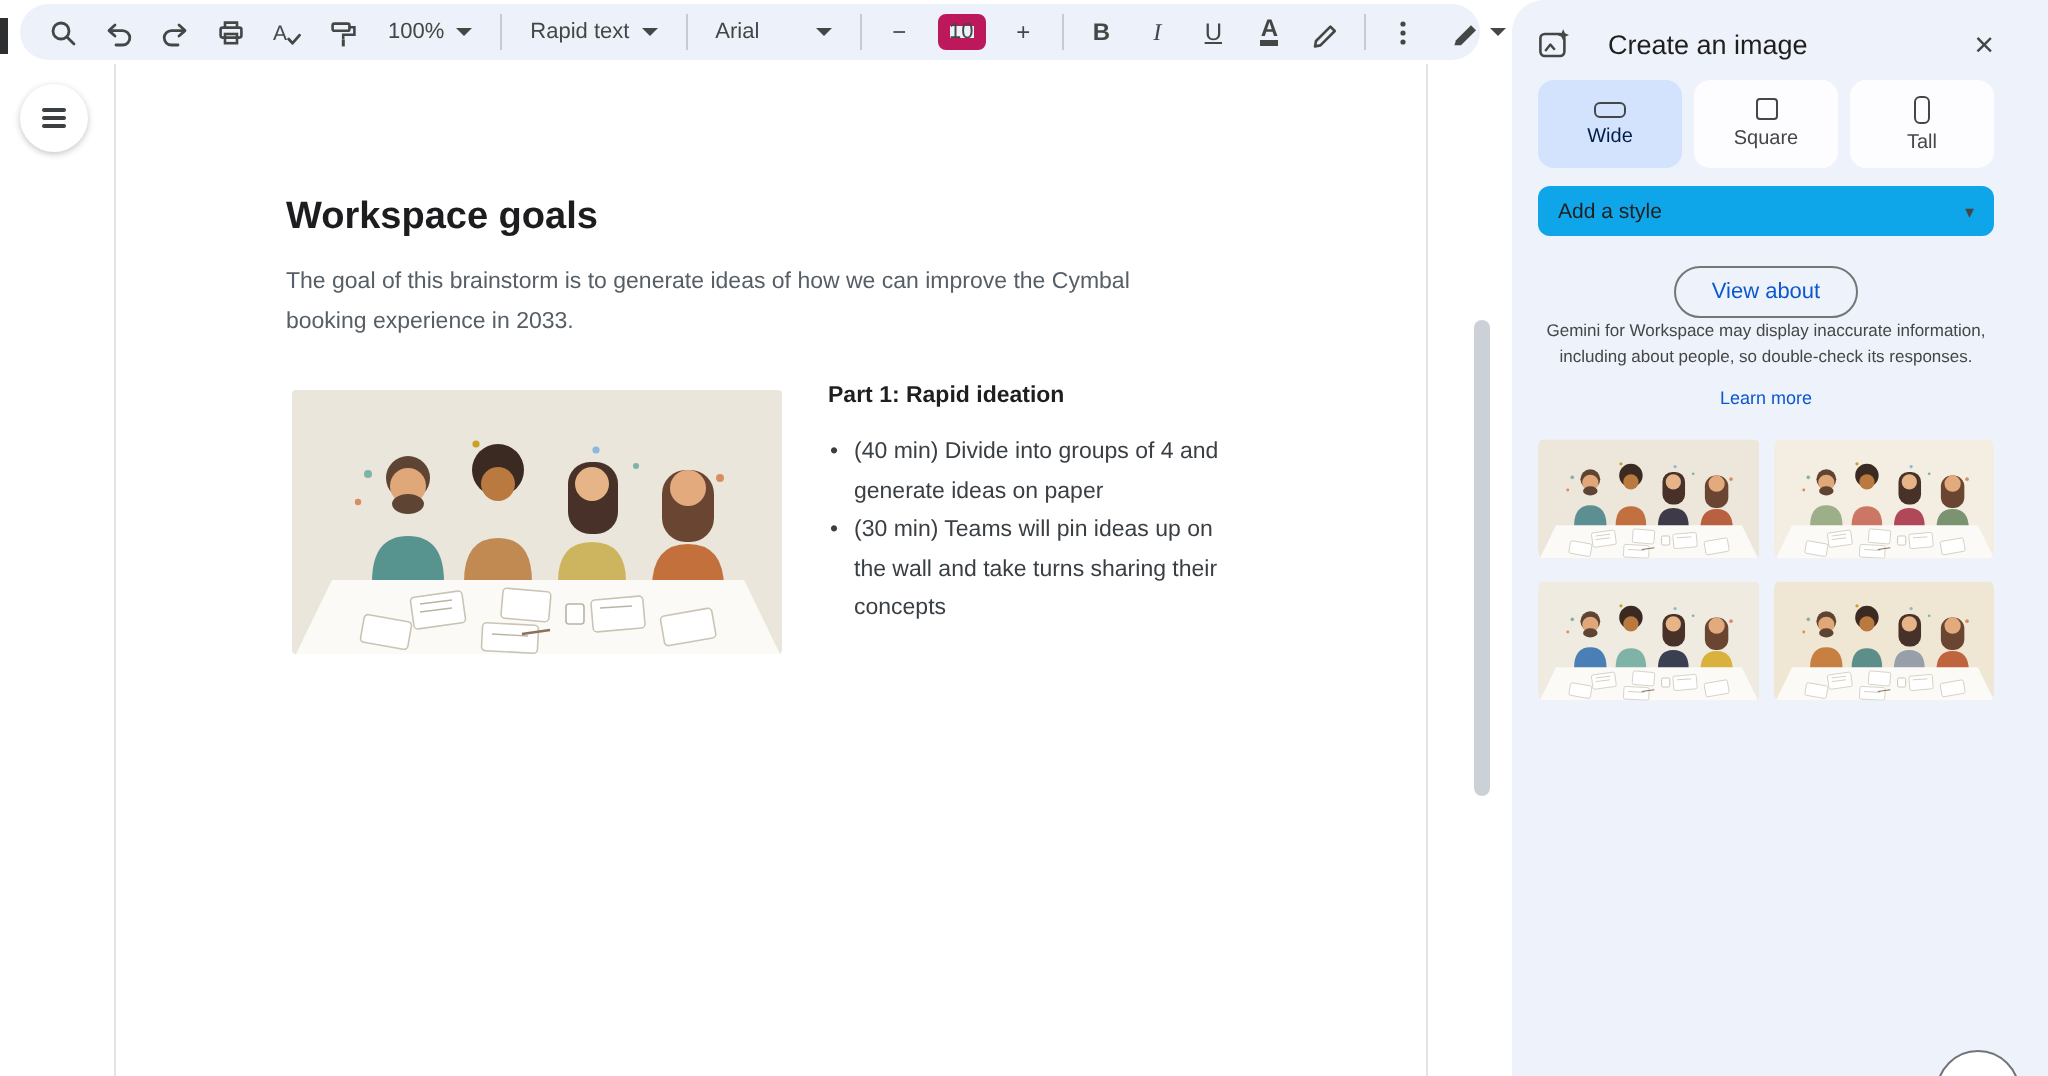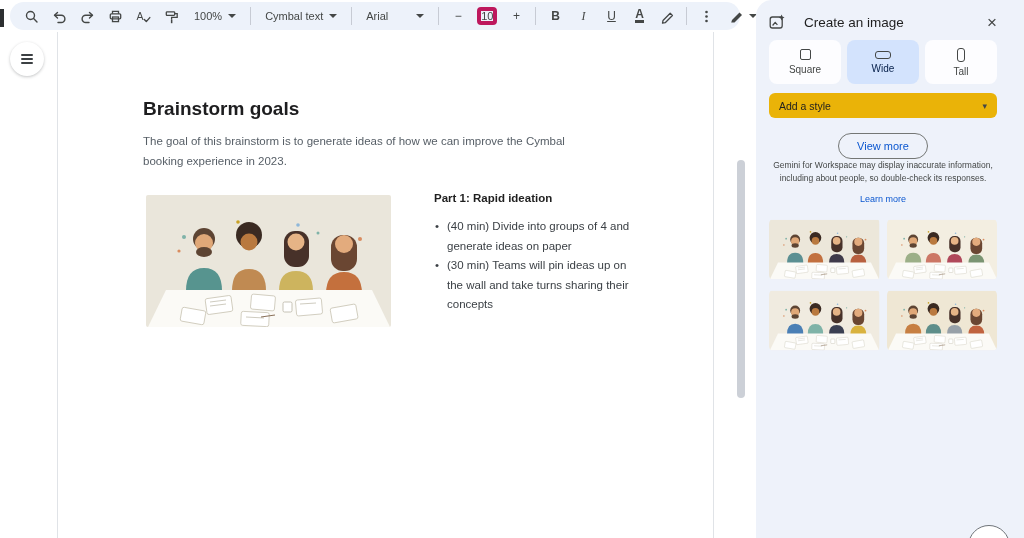--- a/index.html
+++ b/index.html
@@ -11,21 +11,21 @@
              background:#edf2fa; border-radius:14px; display:flex; align-items:center;
              padding:0 8px; gap:2px; }
   .tb-btn { width:26px; height:24px; border-radius:4px; display:flex; align-items:center;
             justify-content:center; cursor:pointer; flex:0 0 auto; }
   .tb-btn svg { display:block; }
   .tb-txtbtn { display:flex; align-items:center; gap:6px; padding:0 8px; height:24px;
                border-radius:4px; font-size:11px; color:#444746; cursor:pointer; flex:0 0 auto; }
   .caret { width:0; height:0; border-left:4px solid transparent; border-right:4px solid transparent;
            border-top:4px solid #444746; }
   .tb-div { width:1px; height:18px; background:#c7cbd4; margin:0 4px; flex:0 0 auto; }
-  .fontsize-box { width:24px; height:18px; border:4px solid #be185d; border-radius:4px;
+  .fontsize-box { width:24px; height:18px; border:6px solid #be185d; border-radius:4px;
                   font-size:11px; color:#444746; display:flex; align-items:center;
                   justify-content:center; margin:0 4px; cursor:text; }
   .glyph { font-size:12px; color:#444746; }
   .glyph-b { font-weight:bold; }
   .glyph-i { font-style:italic; font-family:"Liberation Serif", serif; }
   .glyph-u { text-decoration:underline; }
   .glyph-a { border-bottom:3px solid #444746; line-height:11px; font-weight:bold; }
   .edge-artifact { position:absolute; left:0; top:9px; width:4px; height:18px; background:#2d2f31; }
 
   
@@ -37,21 +37,21 @@
 
   
   .page { position:absolute; left:57px; top:32px; width:657px; height:506px; background:#fff;
           border-left:1px solid #e0e3e7; border-right:1px solid #e0e3e7; }
   .doc-heading { position:absolute; left:85px; top:66px; font-size:19px; font-weight:600; color:#1d1d1f; }
   .doc-intro { position:absolute; left:85px; top:100px; width:452px; font-size:11.5px;
                line-height:19.5px; color:#565e66; }
   .doc-art-wrap { position:absolute; left:88px; top:163px; width:245px; height:132px;
                   border-radius:2px; overflow:hidden; }
   .doc-art-wrap svg { width:100%; height:100%; display:block; }
-  .part1 { position:absolute; left:376px; top:160px; width:205px; }
+  .part1 { position:absolute; left:356px; top:160px; width:205px; }
   .part1 h3 { font-size:11.5px; font-weight:bold; color:#1f1f1f; }
   .part1 ul { list-style:none; margin-top:13px; }
   .part1 li { position:relative; padding-left:13px; width:196px; font-size:11.5px;
               line-height:19.5px; color:#3a3f44; }
   .part1 li::before { content:"•"; position:absolute; left:1px; top:0; color:#3a3f44; }
   .doc-scrollbar { position:absolute; left:737px; top:160px; width:8px; height:238px;
                    border-radius:4px; background:#ccd0d7; cursor:pointer; }
 
   
   .panel { position:absolute; left:756px; top:0; width:268px; height:538px; background:#eef2fa;
@@ -66,21 +66,21 @@
   .aspect-btn { flex:1 1 0; height:44px; background:#fdfdff; border-radius:8px; display:flex;
                 flex-direction:column; align-items:center; justify-content:center; gap:4px;
                 cursor:pointer; }
   .aspect-btn.selected { background:#d3e3fd; }
   .aspect-label { font-size:10px; color:#444746; }
   .aspect-btn.selected .aspect-label { color:#041e49; font-weight:500; }
   .shape { border:1.5px solid #444746; }
   .shape-square { width:11px; height:11px; border-radius:2px; }
   .shape-wide { width:16px; height:8px; border-radius:3px; }
   .shape-tall { width:8px; height:14px; border-radius:3px; }
-  .style-select { margin-top:9px; height:25px; background:#eab308; border-radius:6px; display:flex;
+  .style-select { margin-top:9px; height:25px; background:#0ea5e9; border-radius:6px; display:flex;
                   align-items:center; justify-content:space-between; padding:0 10px; cursor:pointer; }
   .style-select span { font-size:10.5px; color:#1f1f1f; }
   .viewmore-row { margin-top:15px; text-align:center; }
   .viewmore-btn { display:inline-block; padding:6px 18px; border:1px solid #747775; border-radius:15px;
                   background:transparent; font-size:11px; font-weight:500; color:#0b57d0; cursor:pointer;
                   font-family:"Liberation Sans", sans-serif; }
   .disclaimer { font-size:8.5px; line-height:13px; color:#444746; text-align:center; }
   .learn-more { margin-top:9px; text-align:center; font-size:9px; font-weight:500; color:#0b57d0;
                 cursor:pointer; }
   .thumb-grid { margin-top:14px; display:grid; grid-template-columns:1fr 1fr; gap:8px 7px; }
@@ -177,21 +177,21 @@
       <path d="M10.7 4.6 H13.2 V8.4 H7.6 V10.8"></path>
       <rect x="6.9" y="10.8" width="1.5" height="3.4" fill="#444746" stroke="none"></rect>
       </svg>
   </div>
   <div class="tb-txtbtn">
     <span>100%</span>
     <span class="caret"></span>
   </div>
   <div class="tb-div"></div>
   <div class="tb-txtbtn">
-    <span>Cymbal text</span>
+    <span>Rapid text</span>
     <span class="caret"></span>
   </div>
   <div class="tb-div"></div>
   <div class="tb-txtbtn" style="width:74px; justify-content:space-between;">
     <span>Arial</span>
     <span class="caret"></span>
   </div>
   <div class="tb-div"></div>
   <div class="tb-btn">
     <span class="glyph">−</span>
@@ -244,22 +244,22 @@
 
 <div class="outline-fab">
   <span class="bars">
       <i></i>
       <i></i>
       <i></i>
     </span>
 </div>
 
 <div class="page">
-  <div class="doc-heading">Brainstorm goals</div>
-  <div class="doc-intro">The goal of this brainstorm is to generate ideas of how we can improve the Cymbal booking experience in 2023.</div>
+  <div class="doc-heading">Workspace goals</div>
+  <div class="doc-intro">The goal of this brainstorm is to generate ideas of how we can improve the Cymbal booking experience in 2033.</div>
 
   <div class="doc-art-wrap">
     <svg viewBox="0 0 245 132" style="--bg:#eae6db; --s1:#57948f; --s2:#c08a52; --s3:#cdb45e; --s4:#c4703d;">
       <use href="#team-scene"></use>
       </svg>
   </div>
 
   <div class="part1">
     <h3>Part 1: Rapid ideation</h3>
     <ul>
@@ -277,41 +277,41 @@
       <rect x="1.2" y="3" width="12" height="11" rx="2.2" fill="none" stroke="#444746" stroke-width="1.3"></rect>
       <path d="M12.6 0.6 l0.9 2 2 0.9 -2 0.9 -0.9 2 -0.9 -2 -2 -0.9 2 -0.9 z" fill="#444746"></path>
       <path d="M3.6 11.5 l2.6 -3.2 2.2 2.6" fill="none" stroke="#444746" stroke-width="1.2" stroke-linejoin="round"></path>
     </svg>
     <span class="panel-title">Create an image</span>
     <span class="panel-close">×</span>
   </div>
 
 
   <div class="aspect-row">
+    <div class="aspect-btn selected">
+      <span class="shape shape-wide"></span>
+      <span class="aspect-label">Wide</span>
+    </div>
     <div class="aspect-btn">
       <span class="shape shape-square"></span>
       <span class="aspect-label">Square</span>
     </div>
-    <div class="aspect-btn selected">
-      <span class="shape shape-wide"></span>
-      <span class="aspect-label">Wide</span>
-    </div>
     <div class="aspect-btn">
       <span class="shape shape-tall"></span>
       <span class="aspect-label">Tall</span>
     </div>
   </div>
 
   <div class="style-select">
     <span>Add a style</span>
     <span style="font-size:9px; color:#444746;">▾</span>
   </div>
 
   <div class="viewmore-row">
-    <button class="viewmore-btn">View more</button>
+    <button class="viewmore-btn">View about</button>
   </div>
 
   <div class="disclaimer">Gemini for Workspace may display inaccurate information, including about people, so double-check its responses.</div>
   <div class="learn-more">Learn more</div>
 
   <div class="thumb-grid">
     <div class="thumb">
       <svg viewBox="0 0 245 132" style="--bg:#ece7da; --s1:#5b8f92; --s2:#c2703f; --s3:#3f3a4a; --s4:#b8603f;">
         <use href="#team-scene"></use>
         </svg>

